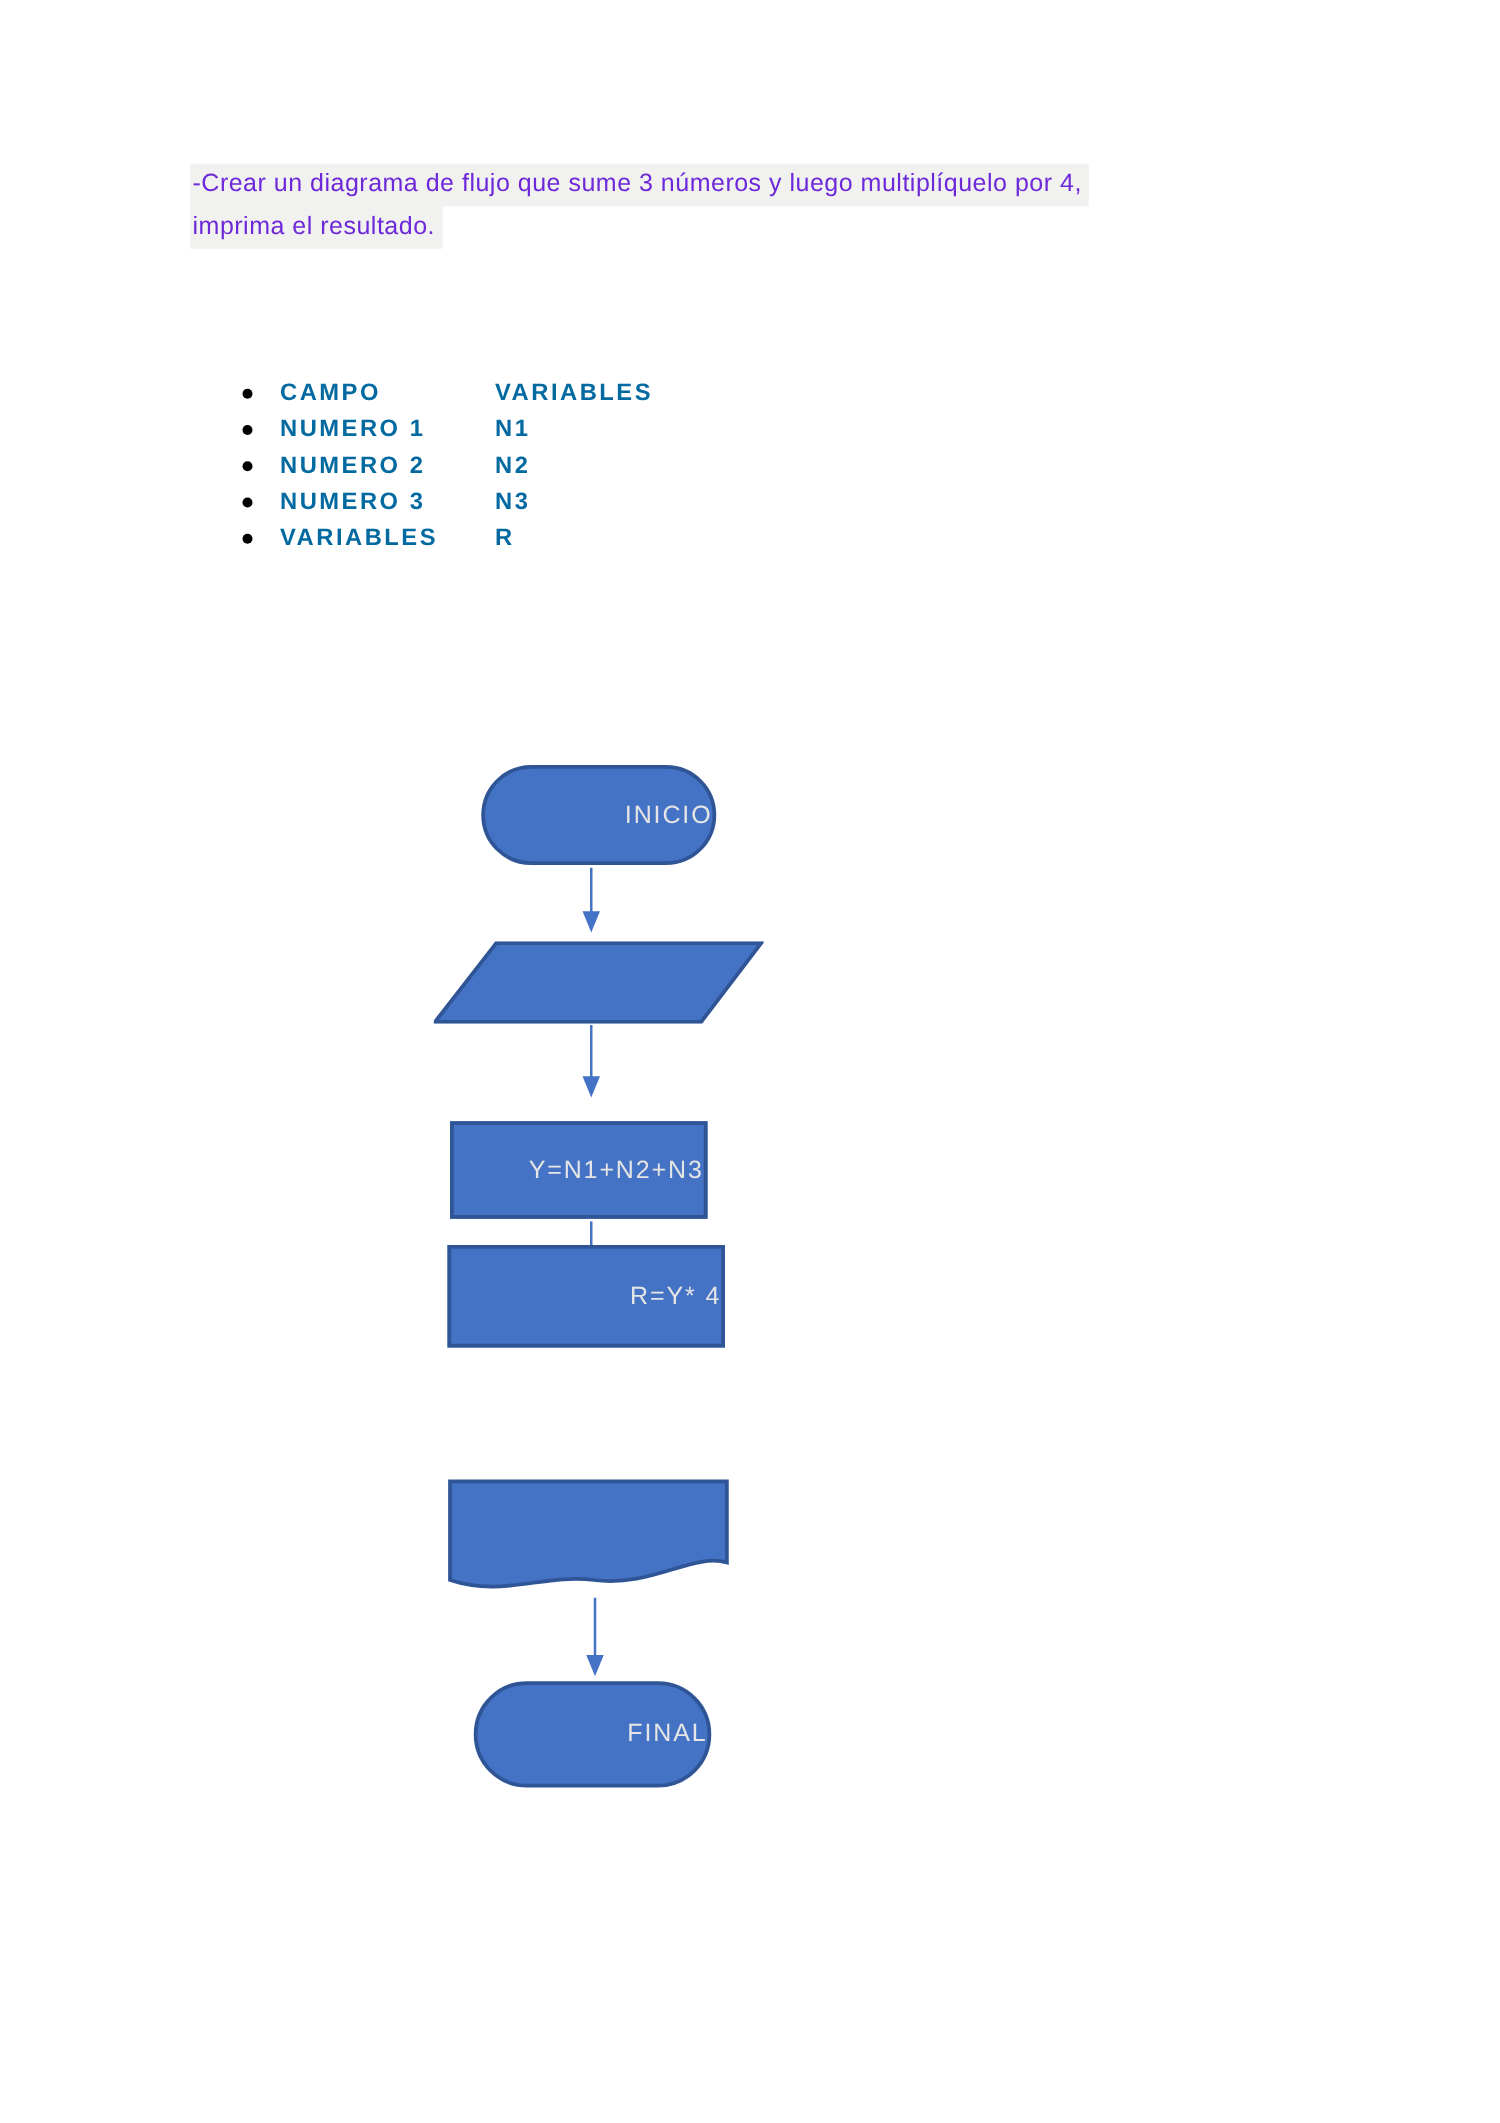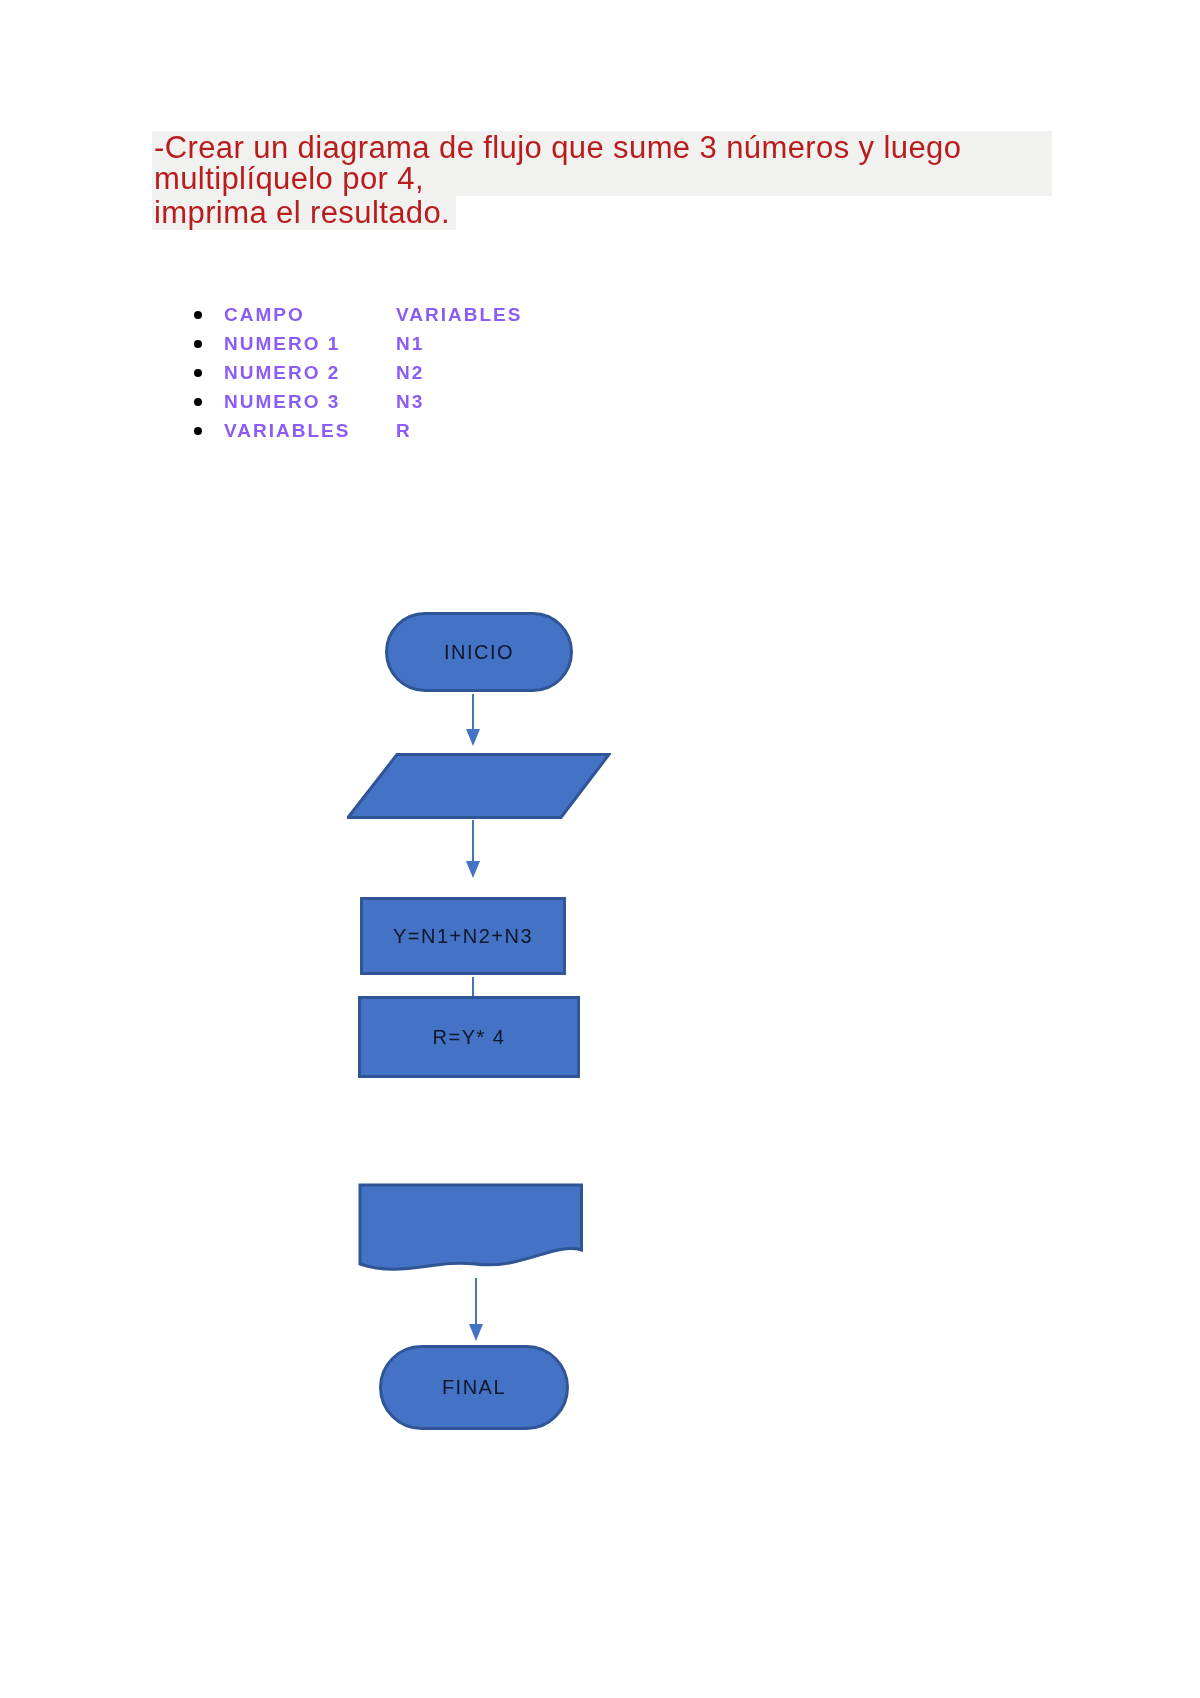--- a/index.html
+++ b/index.html
@@ -7,53 +7,53 @@
     position:relative;
     width:1200px;height:1698px;
     background:#ffffff;
     font-family:"Liberation Sans", sans-serif;
     overflow:hidden;
   }
 
   
   .instruction{
     position:absolute;left:152px;top:131px;width:900px;
-    font-size:31px;line-height:31px;letter-spacing:.4px;
-    color:#b91c1c;
+    font-size:20px;line-height:31px;letter-spacing:.4px;
+    color:#6d28d9;
   }
   .hl{
     background:#f1f1ef;
     display:inline-block;
     padding:1px 6px 2px 2px;
   }
 
   
   .vars{
     position:absolute;left:194px;top:300px;
     list-style:none;margin:0;padding:0;
-    font-size:19px;font-weight:bold;color:#8b5cf6;
+    font-size:19px;font-weight:bold;color:#0369a1;
     letter-spacing:2px;
   }
   .vars li{
     display:flex;align-items:center;
     height:29px;
   }
   .dot{
     width:8px;height:8px;border-radius:50%;
     background:#000;margin-right:22px;flex:0 0 auto;
   }
   .var-label{width:172px;flex:0 0 auto;}
   .var-value{}
 
   
   .flowchart{position:absolute;left:0;top:0;width:1200px;height:1698px;}
   .node{
     position:absolute;
-    display:flex;align-items:center;justify-content:center;
-    color:#0f172a;font-size:20px;letter-spacing:1.5px;
+    display:flex;align-items:center;justify-content:flex-end;
+    color:#e5e5e5;font-size:20px;letter-spacing:1.5px;
     box-sizing:border-box;
   }
   .terminator{
     background:#4472c4;border:3px solid #2f5597;
   }
   .process{
     background:#4472c4;border:3px solid #2f5597;
   }
   .shape-svg{position:absolute;}
   .shape-label{

